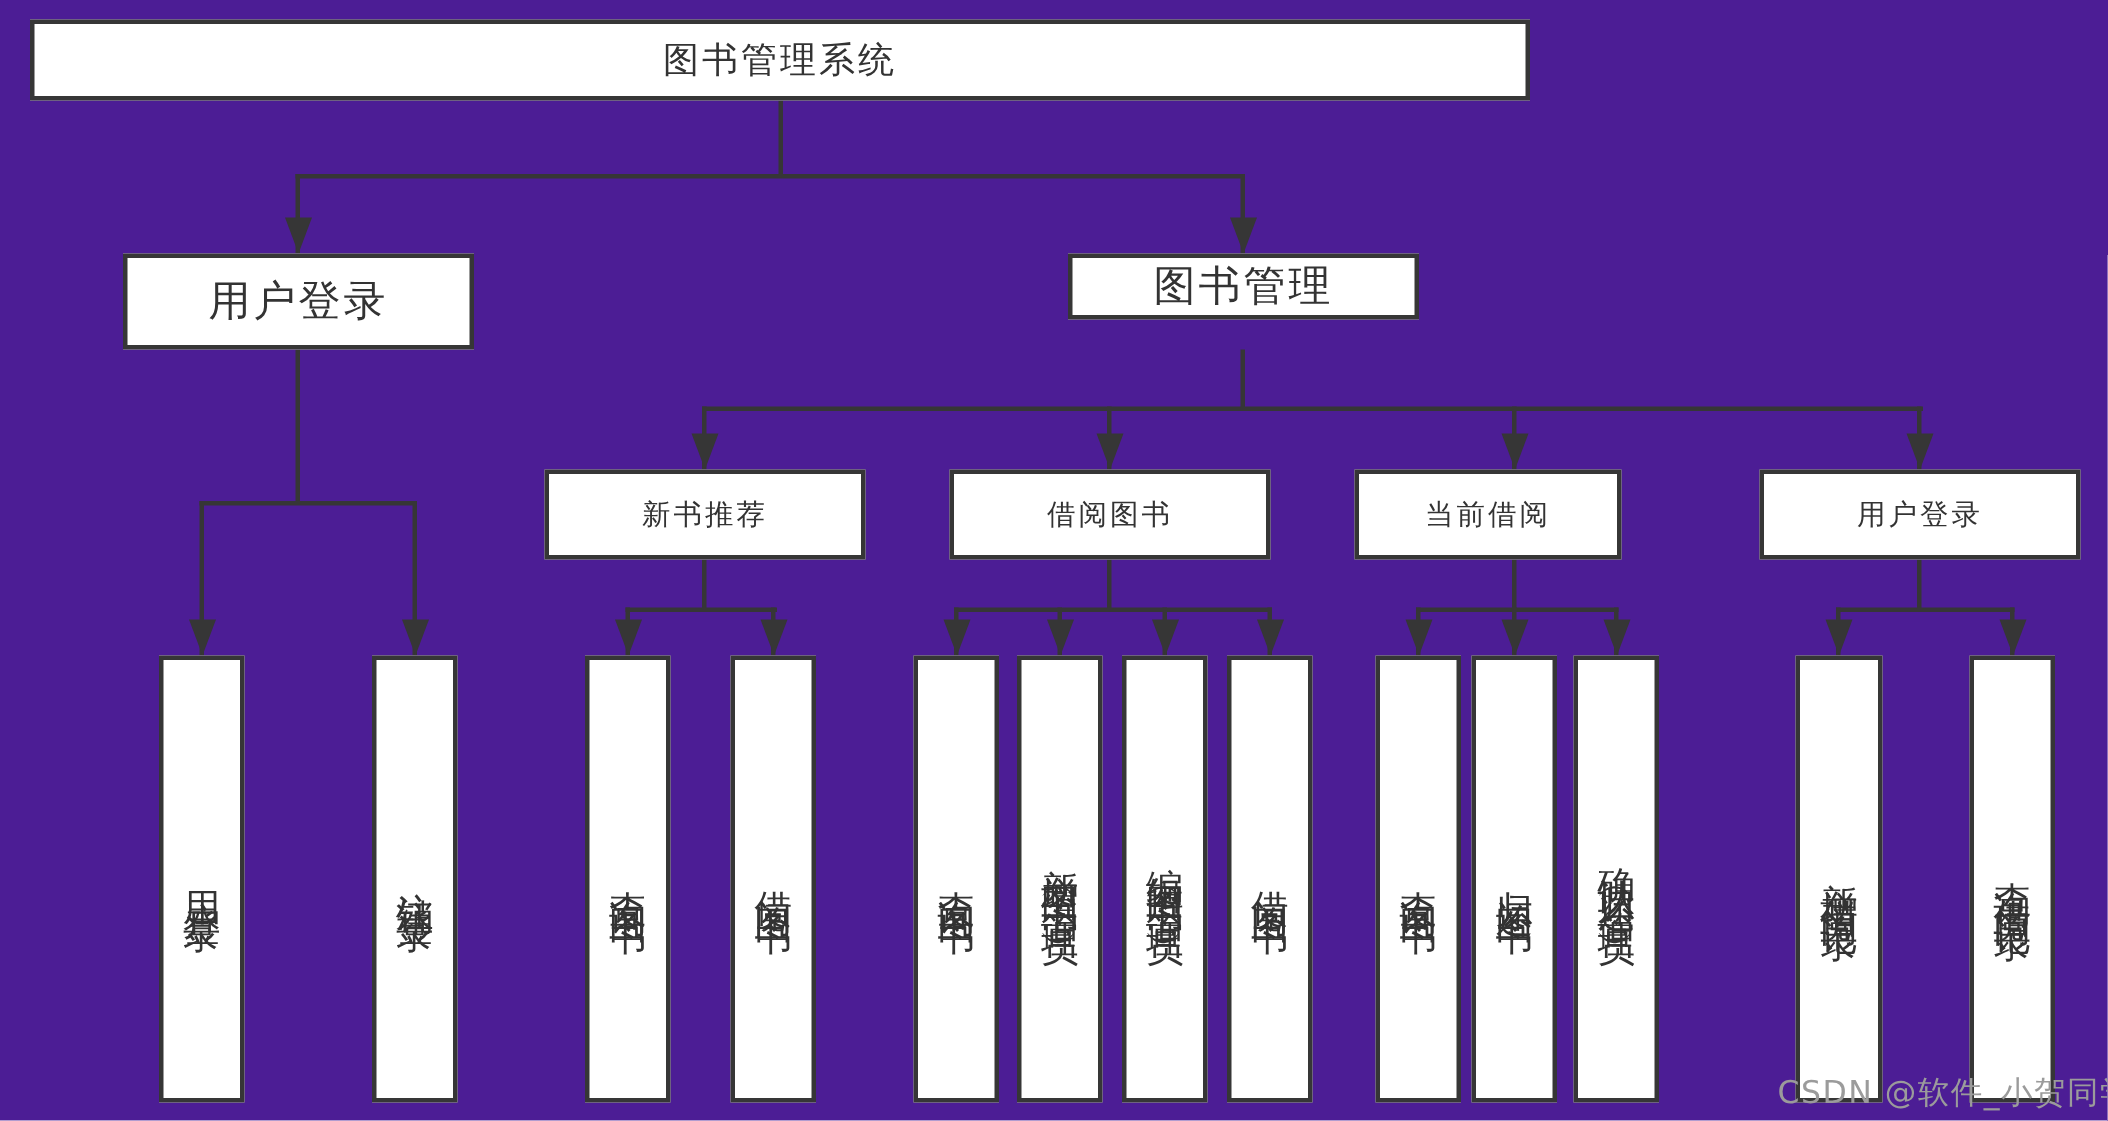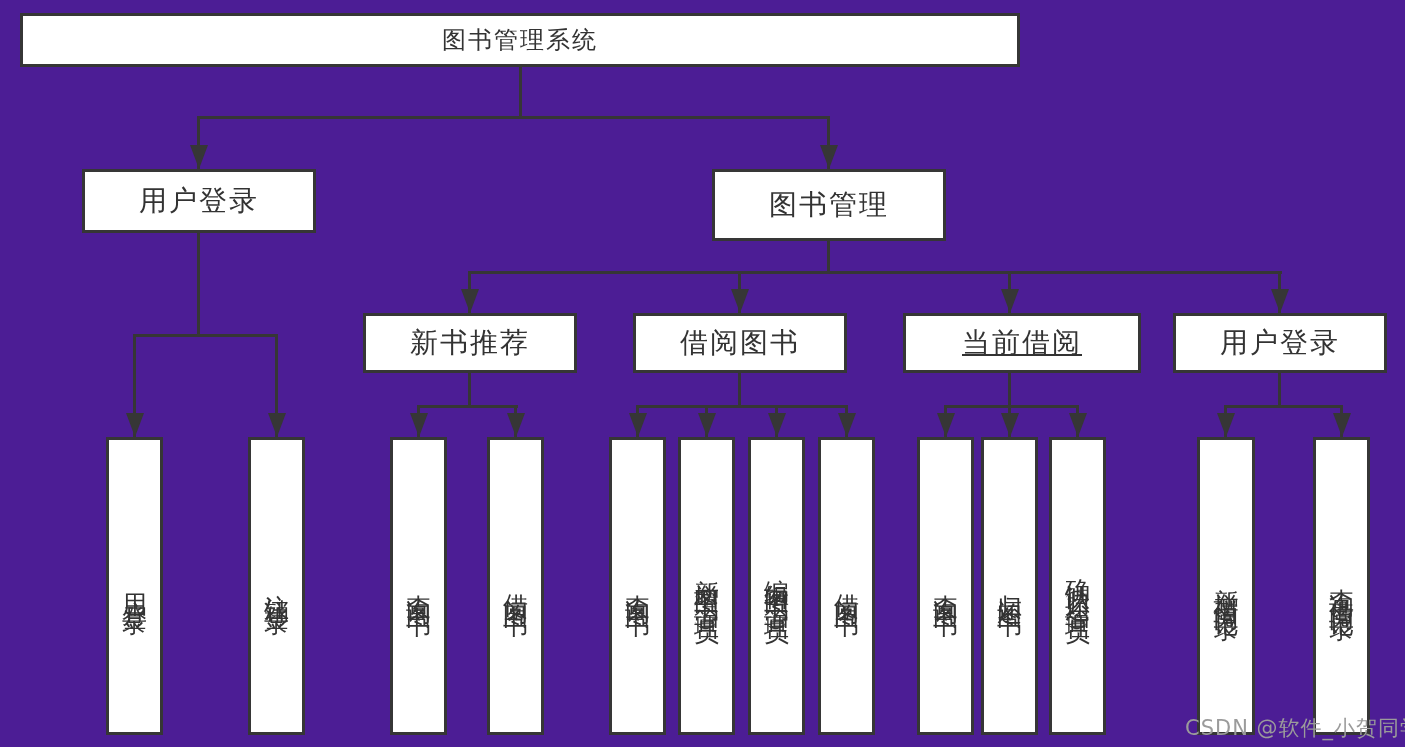--- a/index.html
+++ b/index.html
@@ -19,21 +19,21 @@
     border: 3px solid #363636;
     display: flex;
     align-items: center;
     justify-content: center;
     color: #333333;
     letter-spacing: 2px;
     z-index: 2;
   }
   .root  { font-size: 24px; }
   .lvl2  { font-size: 28px; }
-  .lvl3  { font-size: 28px; }
+  .lvl3  { font-size: 19px; }
   .vbox  { z-index: 2; }
   .vbox span {
     writing-mode: vertical-rl;
     text-orientation: mixed;
     font-size: 25px;
     letter-spacing: 6px;
     color: #333333;
     white-space: nowrap;
   }
   .line { position: absolute; background: #363636; z-index: 1; }
@@ -64,21 +64,21 @@
   <div class="box root" style="left:20px; top:13px; width:1000px; height:54px;">图书管理系统</div>
 
   <div class="line" style="left:519px; top:67px; width:3px; height:50px;"></div>
   <div class="line" style="left:197px; top:116px; width:633px; height:3px;"></div>
   <div class="line" style="left:197px; top:116px; width:3px; height:53px;"></div>
   <div class="head" style="left:190px; top:145px;"></div>
   <div class="line" style="left:827px; top:116px; width:3px; height:53px;"></div>
   <div class="head" style="left:820px; top:145px;"></div>
 
   <div class="box lvl2" style="left:82px; top:169px; width:234px; height:64px;">用户登录</div>
-  <div class="box lvl2" style="left:712px; top:169px; width:234px; height:72px;">图书管理</div>
+  <div class="box lvl2" style="left:712px; top:169px; width:234px; height:44px;">图书管理</div>
 
   <div class="line" style="left:197px; top:233px; width:3px; height:103px;"></div>
   <div class="line" style="left:133px; top:334px; width:145px; height:3px;"></div>
   <div class="line" style="left:133px; top:334px; width:3px; height:103px;"></div>
   <div class="head" style="left:126px; top:413px;"></div>
   <div class="line" style="left:275px; top:334px; width:3px; height:103px;"></div>
   <div class="head" style="left:268px; top:413px;"></div>
 
   <div class="line" style="left:827px; top:233px; width:3px; height:40px;"></div>
   <div class="line" style="left:468px; top:271px; width:814px; height:3px;"></div>
@@ -86,21 +86,21 @@
   <div class="head" style="left:461px; top:289px;"></div>
   <div class="line" style="left:738px; top:271px; width:3px; height:42px;"></div>
   <div class="head" style="left:731px; top:289px;"></div>
   <div class="line" style="left:1008px; top:271px; width:3px; height:42px;"></div>
   <div class="head" style="left:1001px; top:289px;"></div>
   <div class="line" style="left:1278px; top:271px; width:3px; height:42px;"></div>
   <div class="head" style="left:1271px; top:289px;"></div>
 
   <div class="box lvl3" style="left:363px; top:313px; width:214px; height:60px;">新书推荐</div>
   <div class="box lvl3" style="left:633px; top:313px; width:214px; height:60px;">借阅图书</div>
-  <div class="box lvl3" style="left:903px; top:313px; width:238px; height:60px;text-decoration:underline;">当前借阅</div>
+  <div class="box lvl3" style="left:903px; top:313px; width:178px; height:60px;">当前借阅</div>
   <div class="box lvl3" style="left:1173px; top:313px; width:214px; height:60px;">用户登录</div>
 
   <div class="line" style="left:468px; top:373px; width:3px; height:34px;"></div>
   <div class="line" style="left:417px; top:405px; width:101px; height:3px;"></div>
   <div class="line" style="left:417px; top:405px; width:3px; height:32px;"></div>
   <div class="head" style="left:410px; top:413px;"></div>
   <div class="line" style="left:514px; top:405px; width:3px; height:32px;"></div>
   <div class="head" style="left:507px; top:413px;"></div>
 
   <div class="line" style="left:738px; top:373px; width:3px; height:34px;"></div>

